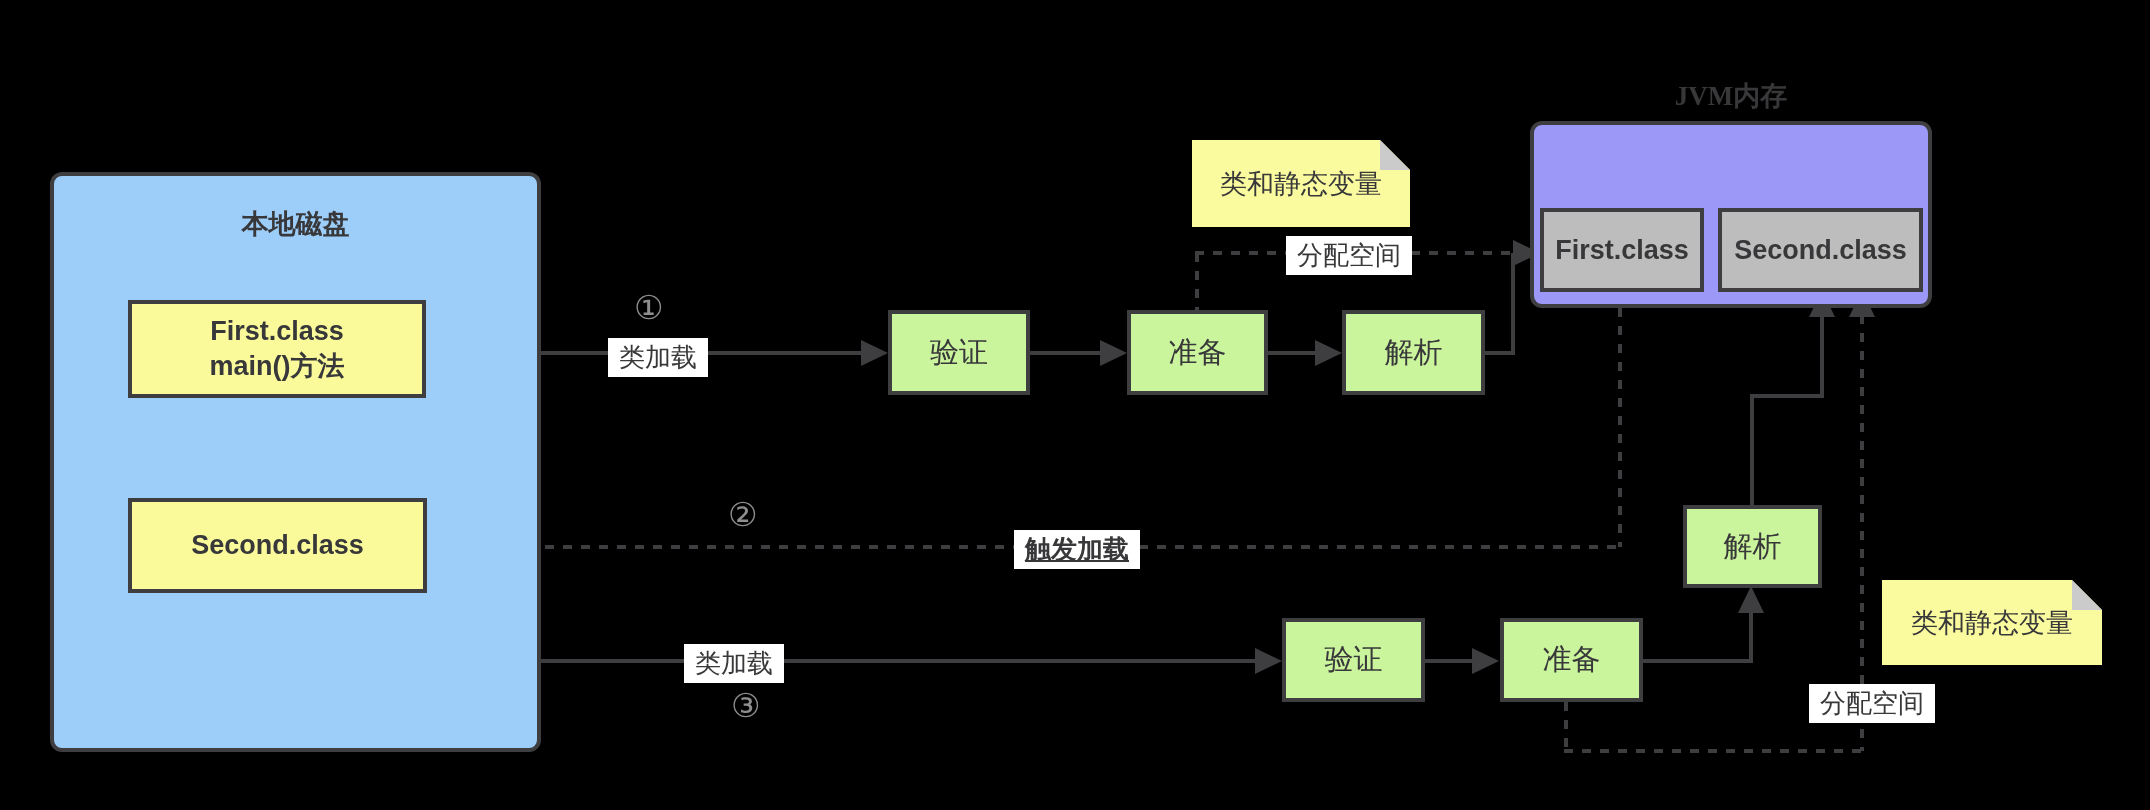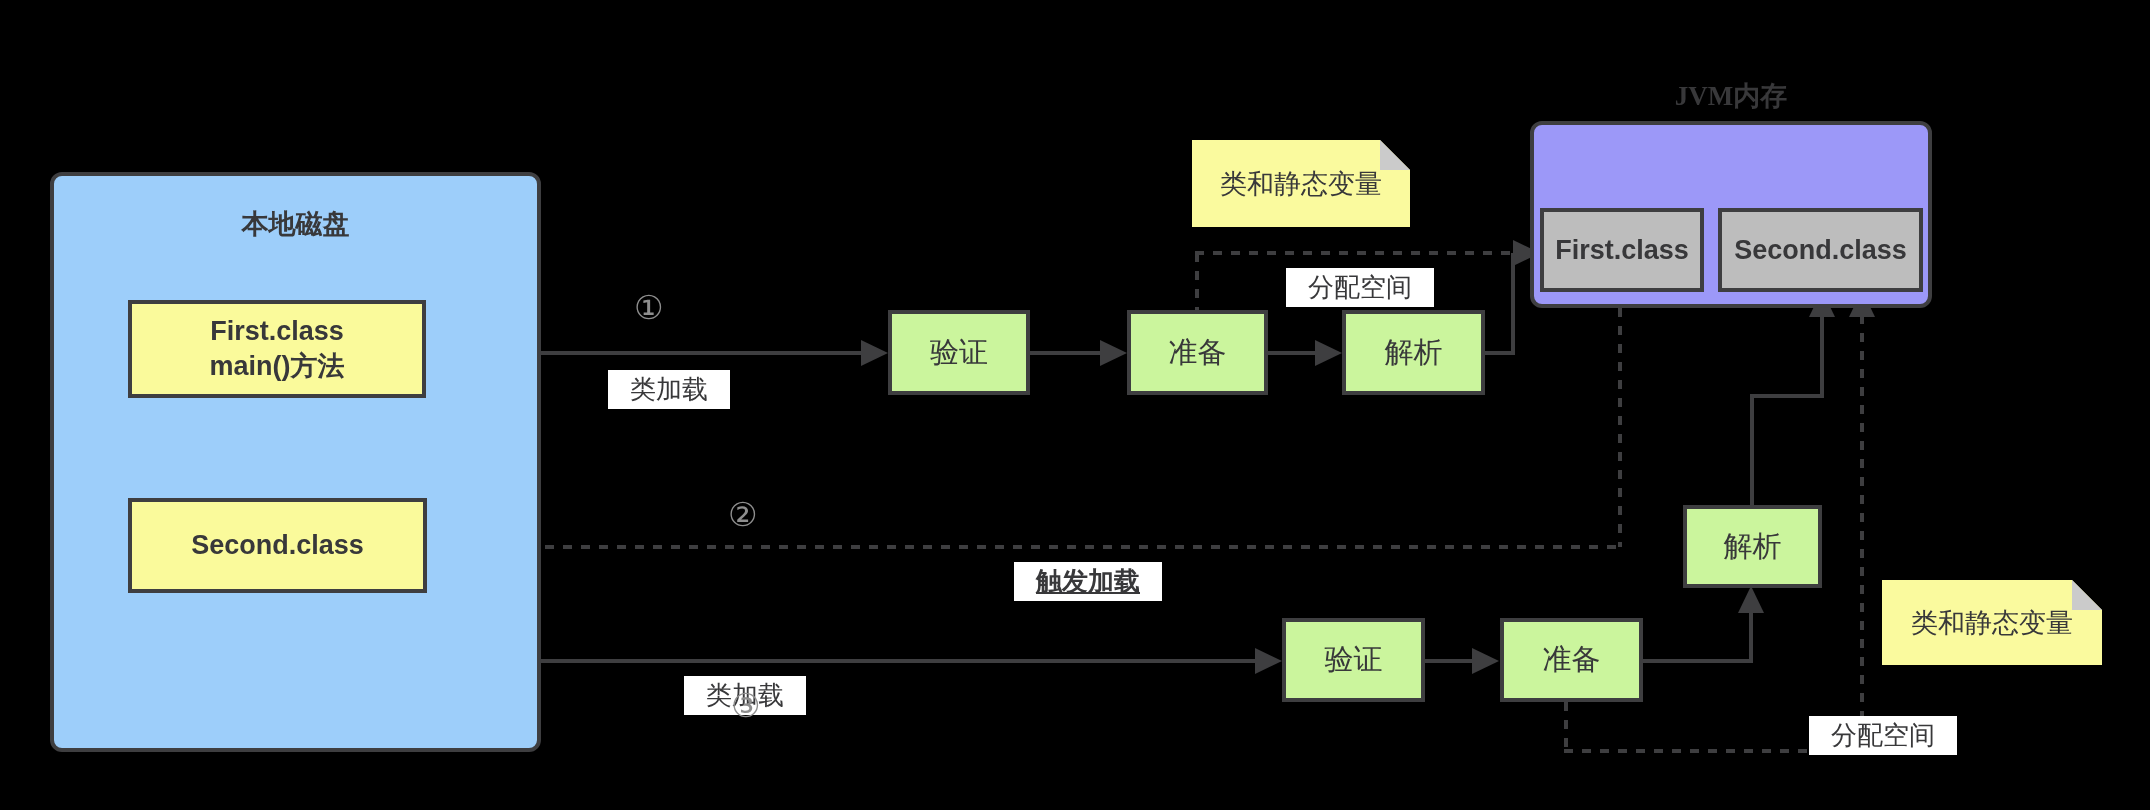--- a/index.html
+++ b/index.html
@@ -41,21 +41,21 @@
   
   .arr{width:0;height:0;z-index:2;}
   .arr-right{border-top:13px solid transparent;border-bottom:13px solid transparent;
     border-left:27px solid var(--line,#3e3e40);}
   .arr-left{border-top:13px solid transparent;border-bottom:13px solid transparent;
     border-right:27px solid var(--line,#3e3e40);}
   .arr-up{border-left:13px solid transparent;border-right:13px solid transparent;
     border-bottom:27px solid var(--line,#3e3e40);}
   
   .chip{background:var(--chip_bg,#fff);color:var(--text,#38383a);font-size:26px;
-    padding:2px 22px;z-index:5;white-space:nowrap;margin-top:32px;}
+    padding:2px 11px;z-index:5;white-space:nowrap;}
   .chip-bold{font-weight:bold;}
   .step{color:var(--step_color,#8e8e8e);font-size:33px;z-index:5;}
   .jvm-title{font-weight:bold;font-size:27px;color:var(--text,#38383a);text-align:center;z-index:2;}
 </style>
 </head>
 <body>
 
 <div class="canvas">
 
   <div class="abs line-h" style="left:426px;top:351px;width:436px;"></div>

